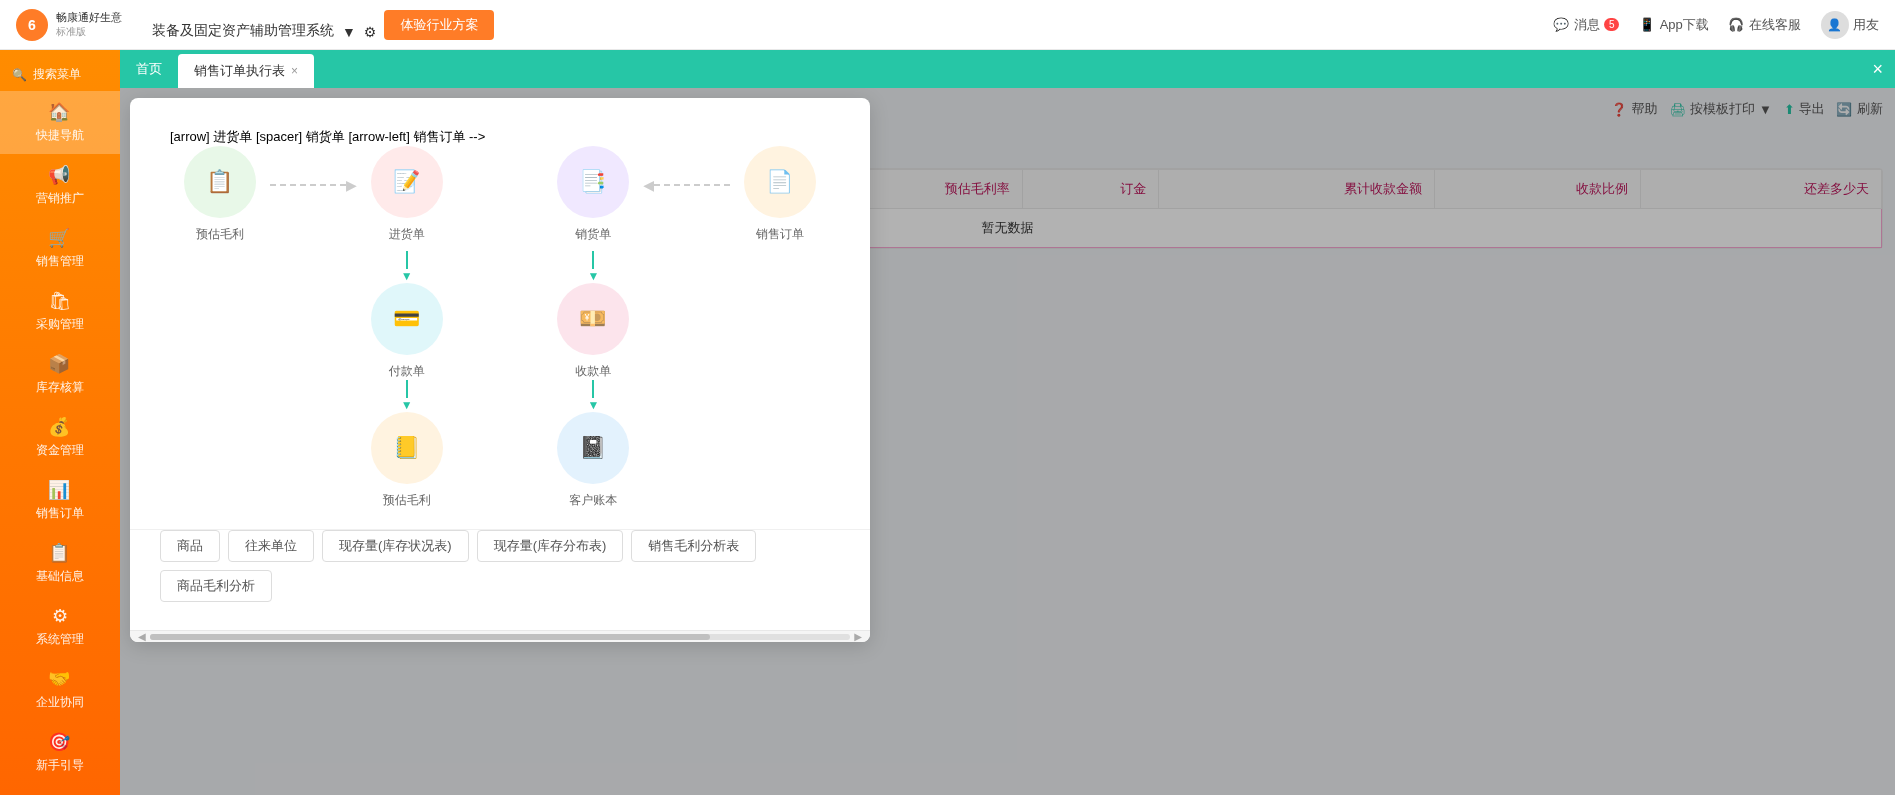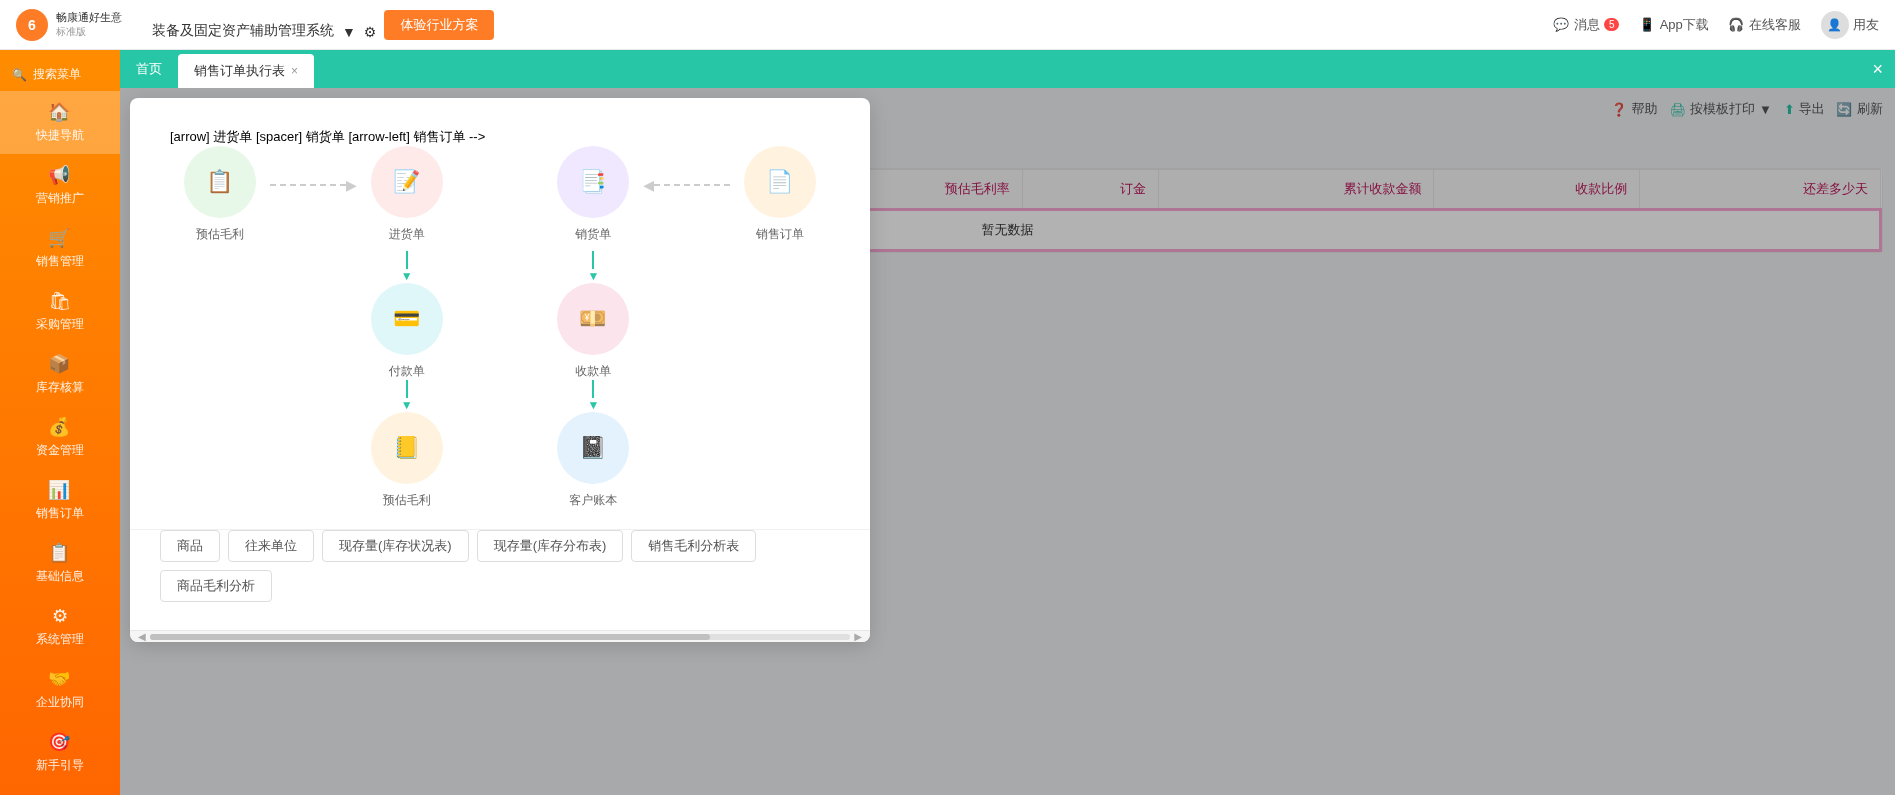--- a/index.html
+++ b/index.html
@@ -272,21 +272,21 @@
     }
     .data-table th {
       background: #fafafa;
       border: 1px solid #e8e8e8;
       padding: 10px 12px;
       text-align: right;
       color: #be185d;
       font-weight: normal;
     }
     .data-table td {
-      border: 3px solid #f9a8d4;
+      border: 1px solid #f9a8d4;
       padding: 10px 12px;
       text-align: center;
       color: #333;
     }
     .no-data {
       text-align: center;
       padding: 60px;
       color: #999;
       font-size: 13px;
     }

